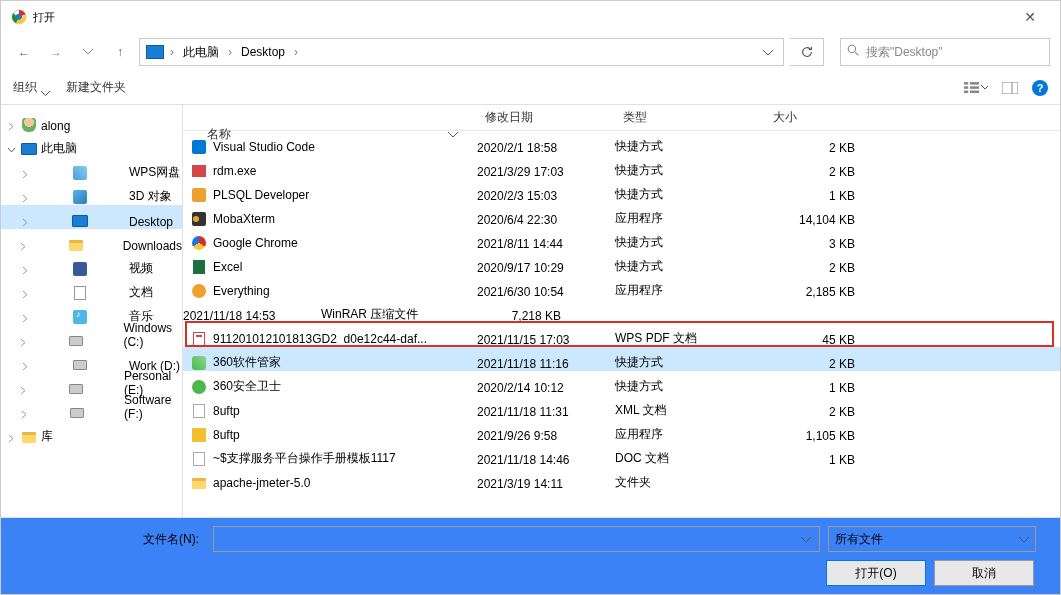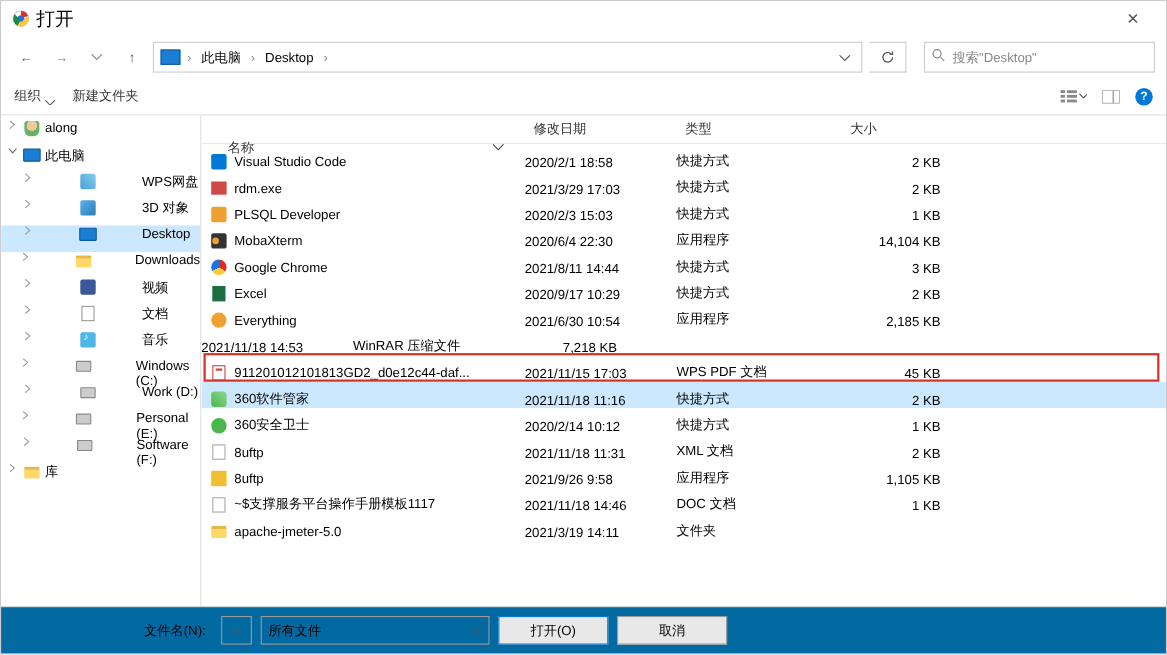--- a/index.html
+++ b/index.html
@@ -1,19 +1,19 @@
 <!DOCTYPE html>
 <html><head>
 <meta charset="utf-8">
 <style>
 * { margin: 0; padding: 0; box-sizing: border-box; }
 body { font-family: "Microsoft YaHei", "Segoe UI", sans-serif; font-size: 12px; background: #fff; width: 1061px; height: 595px; overflow: hidden; display: flex; flex-direction: column; border: 1px solid #ccc; }
 .titlebar { display: flex; align-items: center; padding: 6px 10px; height: 32px; }
 .titlebar .chrome-icon { width: 16px; height: 16px; margin-right: 6px; }
-.titlebar .title { flex: 1; font-size: 17px; }
+.titlebar .title { flex: 1; font-size: 11px; }
 .titlebar .close { width: 40px; text-align: center; font-size: 14px; color: #555; cursor: pointer; }
 .navbar { display: flex; align-items: center; padding: 6px 10px; gap: 6px; height: 38px; }
 .navbar .navbtn { width: 26px; height: 26px; display: flex; align-items: center; justify-content: center; color: #888; cursor: pointer; }
 .navbar .navbtn.active { color: #555; }
 .addr-box { flex: 1; border: 1px solid #ccc; height: 28px; display: flex; align-items: center; padding: 0 6px; gap: 4px; }
 .addr-box .monitor-icon { width: 18px; height: 14px; background: #1a7fd4; border: 1px solid #0d5a9c; }
 .addr-box .crumb { padding: 0 3px; }
 .addr-box .sep { color: #888; padding: 0 2px; }
 .addr-box .spacer { flex: 1; }
 .addr-box .drop { color: #555; padding: 0 4px; }
@@ -22,21 +22,21 @@
 .search-box .mag { color: #888; }
 .search-box .ph { color: #888; }
 .toolbar { display: flex; align-items: center; padding: 6px 12px; height: 34px; border-bottom: 1px solid #e0e0e0; gap: 16px; background: #fff; }
 .toolbar .leftgroup { display: flex; gap: 16px; align-items: center; }
 .toolbar .tbtn { display: flex; align-items: flex-end; gap: 4px; cursor: pointer; color: #333; }
 .toolbar .rightgroup { margin-left: auto; display: flex; align-items: center; gap: 10px; }
 .toolbar .iconbtn { width: 24px; height: 20px; display: flex; align-items: center; justify-content: center; color: #555; cursor: pointer; }
 .help-icon { width: 16px; height: 16px; background: #0078d7; color: #fff; border-radius: 50%; display: flex; align-items: center; justify-content: center; font-size: 11px; font-weight: bold; }
 .main { flex: 1; display: flex; overflow: hidden; }
 .sidebar { width: 182px; border-right: 1px solid #e0e0e0; overflow-y: auto; padding: 4px 0; background: #fff; }
-.tree-item { display: flex; align-items: flex-start; height: 24px; padding-left: 6px; gap: 3px; cursor: pointer; }
+.tree-item { display: flex; align-items: flex-end; height: 24px; padding-left: 6px; gap: 3px; cursor: pointer; }
 .tree-item.selected { background: #cce8ff; }
 .tree-item .exp { width: 12px; color: #888; font-size: 10px; text-align: center; }
 .tree-item .ticon { width: 18px; height: 16px; display: flex; align-items: center; justify-content: center; }
 .tree-item.level1 { padding-left: 4px; }
 .tree-item.level2 { padding-left: 18px; gap: 40px; }
 .ticon-user { width: 14px; height: 14px; background: radial-gradient(circle at 50% 30%, #f4c896 40%, transparent 41%), linear-gradient(#66b266, #66b266); border-radius: 3px 3px 6px 6px; }
 .ticon-monitor { width: 16px; height: 12px; background: #1a7fd4; border: 1px solid #0d5a9c; border-radius: 1px; }
 .ticon-wps { width: 14px; height: 14px; background: linear-gradient(45deg,#4a9edb,#87ceeb); border-radius: 2px; }
 .ticon-3d { width: 14px; height: 14px; background: linear-gradient(135deg,#5ab0e8,#2a7fb8); border-radius: 2px; }
 .ticon-film { width: 14px; height: 14px; background: #3a5998; border-radius: 2px; }
@@ -71,21 +71,21 @@
 .fi-excel { width:12px; height:14px; background:#1d6f42;}
 .fi-every { width:14px; height:14px; background:#f0a030; border-radius:50%;}
 .fi-rar { width:12px; height:14px; background: linear-gradient(#8b3a8b,#e85ad8,#4ab84a);}
 .fi-pdf { width:12px; height:14px; background:#fff; border:1px solid #c44; position:relative;}
 .fi-pdf::after { content:""; position:absolute; width:6px; height:2px; background:#c44; left:2px; top:2px;}
 .fi-360 { width:14px; height:14px; background: linear-gradient(45deg,#4ab84a,#8ed68e); border-radius:3px;}
 .fi-360s { width:14px; height:14px; background:#4ab84a; border-radius:50%;}
 .fi-xml { width:12px; height:14px; background:#fff; border:1px solid #aaa;}
 .fi-ftp { width:14px; height:14px; background:#f0c030;}
 .fi-docf { width:12px; height:14px; background:#fff; border:1px solid #aaa;}
-.footer { border-top: 1px solid #e0e0e0; padding: 8px 12px; display: flex; flex-direction: row; gap: 8px; background: #0369a1; }
+.footer { border-top: 1px solid #e0e0e0; padding: 8px 24px; display: flex; flex-direction: column; gap: 8px; background: #3b82f6; }
 .footer-row1 { display: flex; align-items: center; gap: 8px; }
 .footer-row1 .lbl { width: 180px; text-align: right; padding-right: 6px; }
 .fname-box { flex: 1; height: 26px; border: 1px solid #999; display: flex; align-items: center; padding: 0 4px; position: relative; }
 .fname-box .drop { margin-left: auto; color: #555; padding: 0 4px; }
 .filter-box { width: 208px; height: 26px; border: 1px solid #999; display: flex; align-items: center; padding: 0 6px; }
 .filter-box .drop { margin-left: auto; color: #555; }
 .footer-row2 { display: flex; justify-content: flex-end; gap: 8px; padding-right: 2px;}
 .footer-row2 button { width: 100px; height: 26px; background: #e8e8e8; border: 1px solid #999; cursor: pointer; font-family: inherit; font-size: 12px;}
 .footer-row2 button.primary { border: 1px solid #0078d7; }
 </style>

